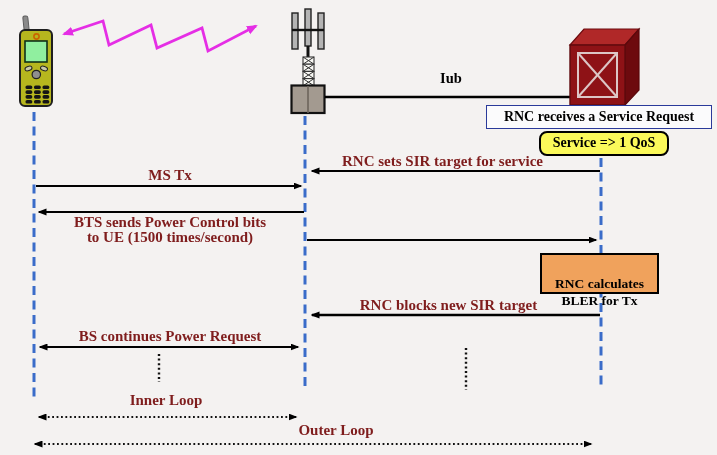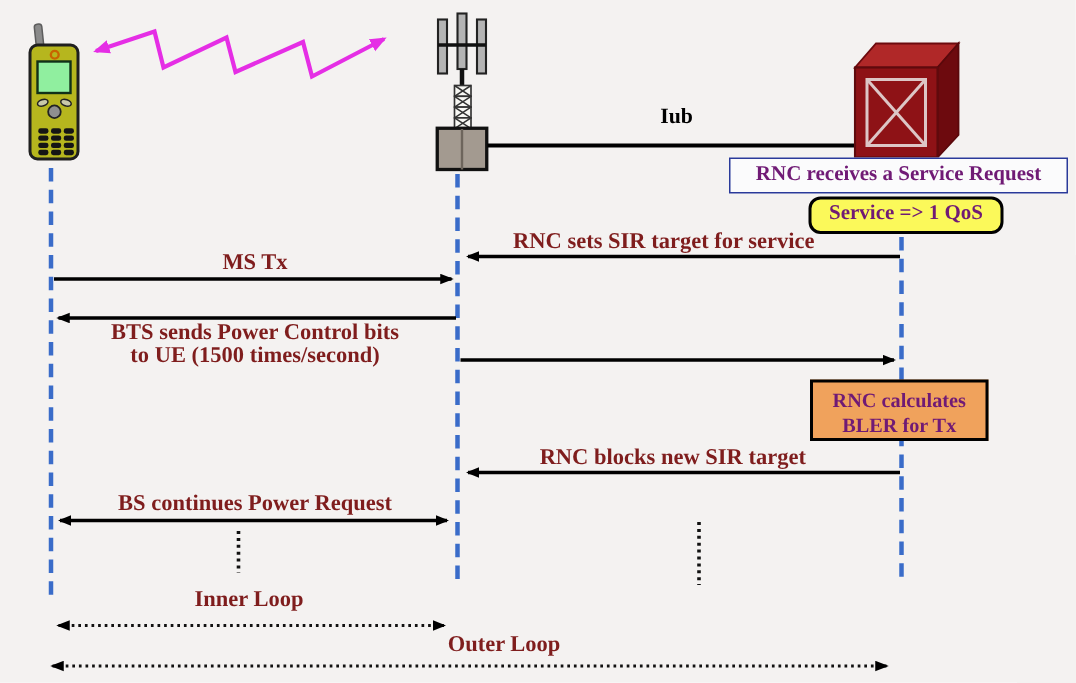--- a/index.html
+++ b/index.html
@@ -20,21 +20,21 @@
     white-space:pre-line;
     line-height:15px;
   }
   .iub{
     color:#000000;
     font-size:14.5px;
   }
   .note{
     position:absolute;
     font-weight:bold;
-    color:#701a75;
+    color:#000000;
     text-align:center;
     box-sizing:border-box;
   }
   .note-plain{
     left:486px;top:105px;width:226px;height:24px;
     border:1.5px solid #2a3a9a;
     background:#fbfbfc;
     font-size:14px;line-height:21px;
   }
   .note-yellow{
@@ -42,21 +42,21 @@
     border:2.5px solid #000;
     border-radius:8px;
     background:#fbf95a;
     font-size:14px;line-height:20px;
   }
   .note-orange{
     left:540px;top:253px;width:119px;height:41px;
     border:2px solid #000;
     background:#f0a25c;
     font-size:13.5px;line-height:17px;
-    padding-top:3px;
+    padding-top:20px;
     white-space:pre-line;
   }
 </style>
 </head>
 <body>
 
 <div class="stage">
 
 <svg width="717" height="455" viewBox="0 0 717 455">
   <defs>

